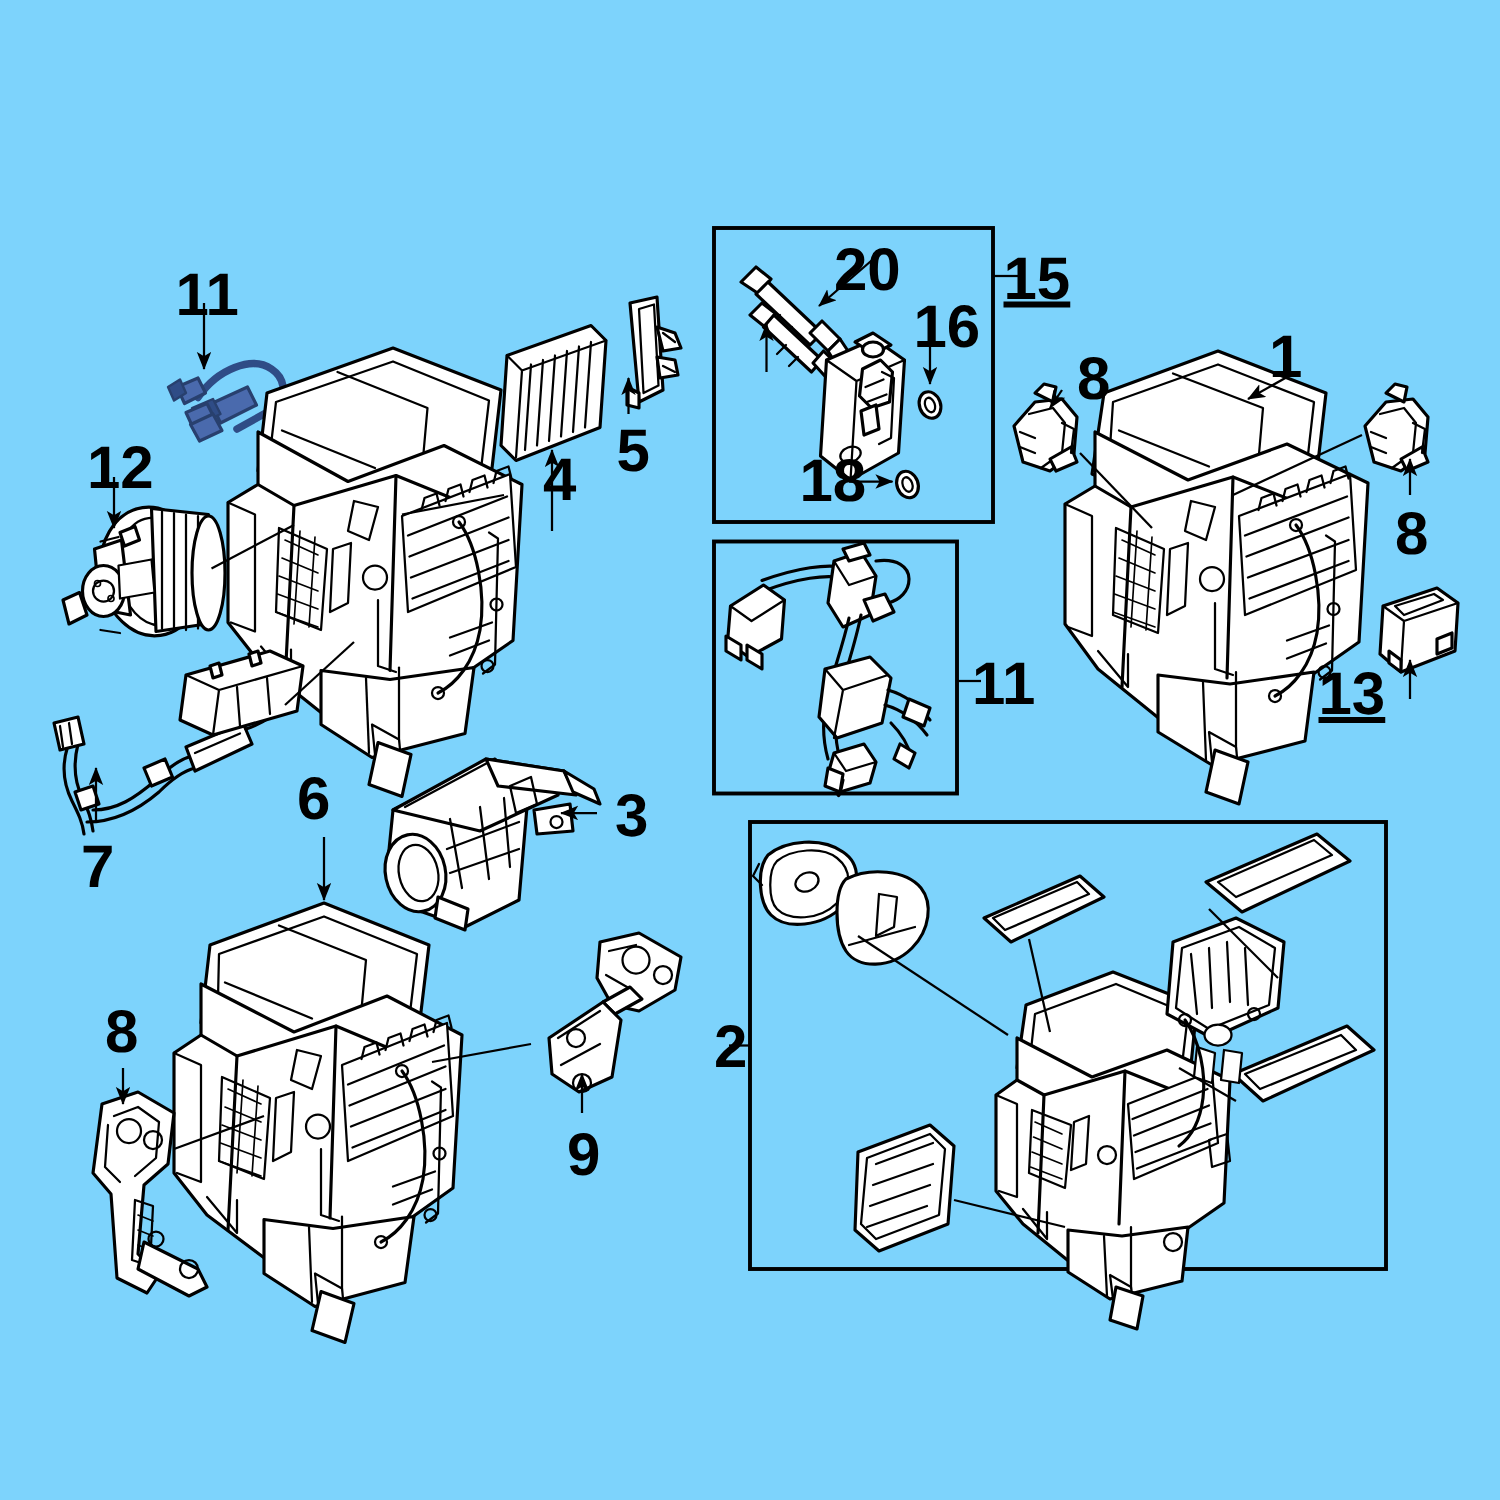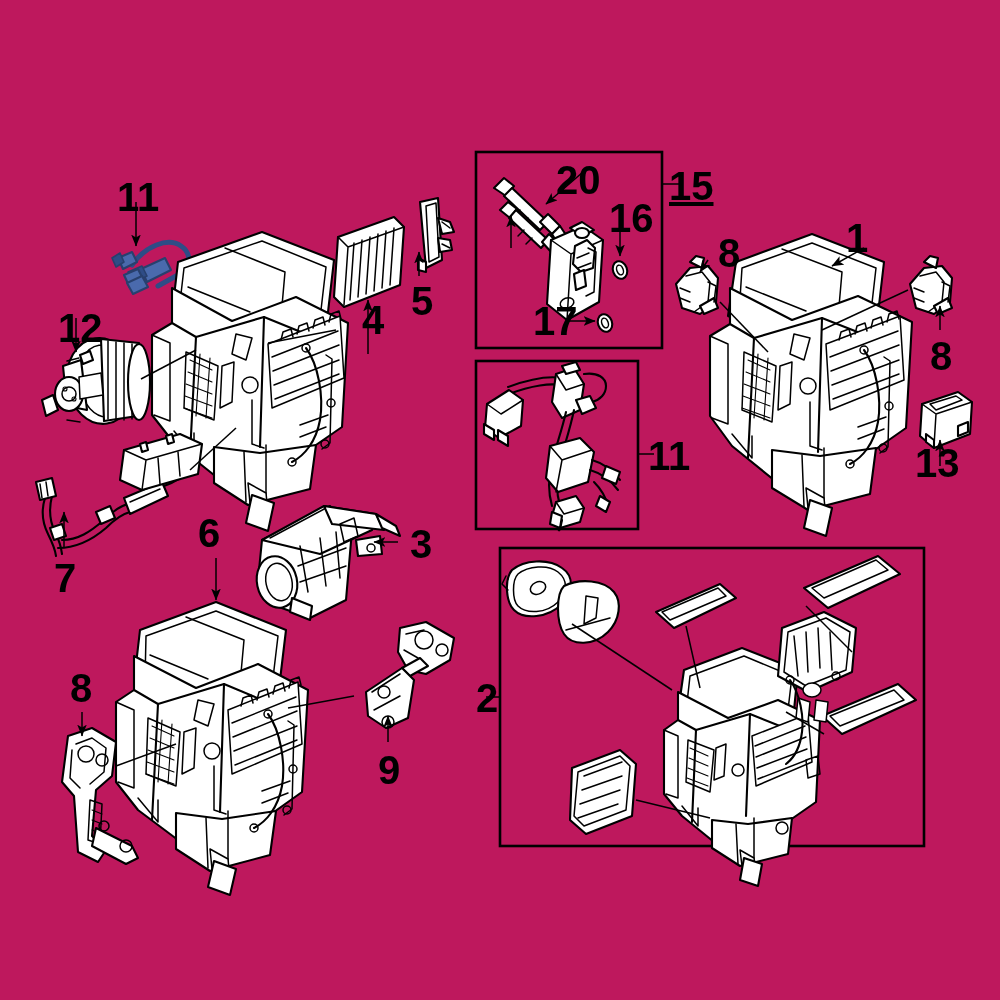--- a/index.html
+++ b/index.html
@@ -1,18 +1,18 @@
 <!DOCTYPE html>
 <html><head>
 <meta charset="utf-8">
 <title>Parts Diagram</title>
 <style>
   html,body{margin:0;padding:0;background:#ffffff;}
   body{font-family:"Liberation Sans", sans-serif;}
-  #stage{position:relative;width:1000px;height:1000px;background:#be185d;overflow:hidden;}
+  #stage{position:relative;width:1000px;height:1000px;background:#7dd3fc;overflow:hidden;}
   #stage svg{position:absolute;left:0;top:0;}
   .callout{
     position:absolute;
     font-family:"Liberation Sans", sans-serif;
     font-weight:700;
     color:#000000;
     line-height:1;
     white-space:nowrap;
     -webkit-font-smoothing:antialiased;
   }
@@ -441,33 +441,33 @@
       <line class="lead" x1="940" y1="330" x2="940" y2="306" marker-end="url(#ah)"></line>
       <line class="lead" x1="940" y1="466" x2="940" y2="440" marker-end="url(#ah)"></line>
       <line class="lead" x1="583" y1="172" x2="546" y2="204" marker-end="url(#ah)"></line>
       <line class="lead" x1="511" y1="248" x2="511" y2="216" marker-end="url(#ah)"></line>
       <line class="lead" x1="620" y1="226" x2="620" y2="256" marker-end="url(#ah)"></line>
       <line class="lead" x1="566" y1="321" x2="595" y2="321" marker-end="url(#ah)"></line>
     </g>
   </svg>
 
   <div class="callout cl-lg" style="left:117px; top:177px;">11</div>
-  <div class="callout cl-lg" style="left:58px;  top:308px;">12</div>
+  <div class="callout cl-lg" style="left:58px;  top:292px;">12</div>
   <div class="callout cl-lg" style="left:54px;  top:558px;">7</div>
   <div class="callout cl-lg" style="left:362px; top:300px;">4</div>
   <div class="callout cl-lg" style="left:411px; top:281px;">5</div>
   <div class="callout cl-lg" style="left:198px; top:513px;">6</div>
   <div class="callout cl-lg" style="left:410px; top:524px;">3</div>
   <div class="callout cl-lg" style="left:70px;  top:668px;">8</div>
   <div class="callout cl-lg" style="left:378px; top:750px;">9</div>
   <div class="callout cl-lg" style="left:846px; top:218px;">1</div>
   <div class="callout cl-lg" style="left:718px; top:233px;">8</div>
   <div class="callout cl-lg" style="left:930px; top:336px;">8</div>
-  <div class="callout cl-lg" style="left:915px; top:443px;">13</div>
+  <div class="callout cl-lg" style="left:879px; top:443px;text-decoration:underline;">13</div>
   <div class="callout cl-lg" style="left:669px; top:166px;text-decoration:underline;">15</div>
   <div class="callout cl-lg" style="left:648px; top:436px;">11</div>
   <div class="callout cl-lg" style="left:556px; top:160px;">20</div>
   <div class="callout cl-lg" style="left:609px; top:198px;">16</div>
   <div class="callout cl-lg" style="left:497px; top:255px;"></div>
-  <div class="callout cl-lg" style="left:533px; top:301px;">17</div>
+  <div class="callout cl-lg" style="left:533px; top:301px;">18</div>
   <div class="callout cl-lg" style="left:476px; top:678px;">2</div>
 
 </div>
 
 </body></html>

